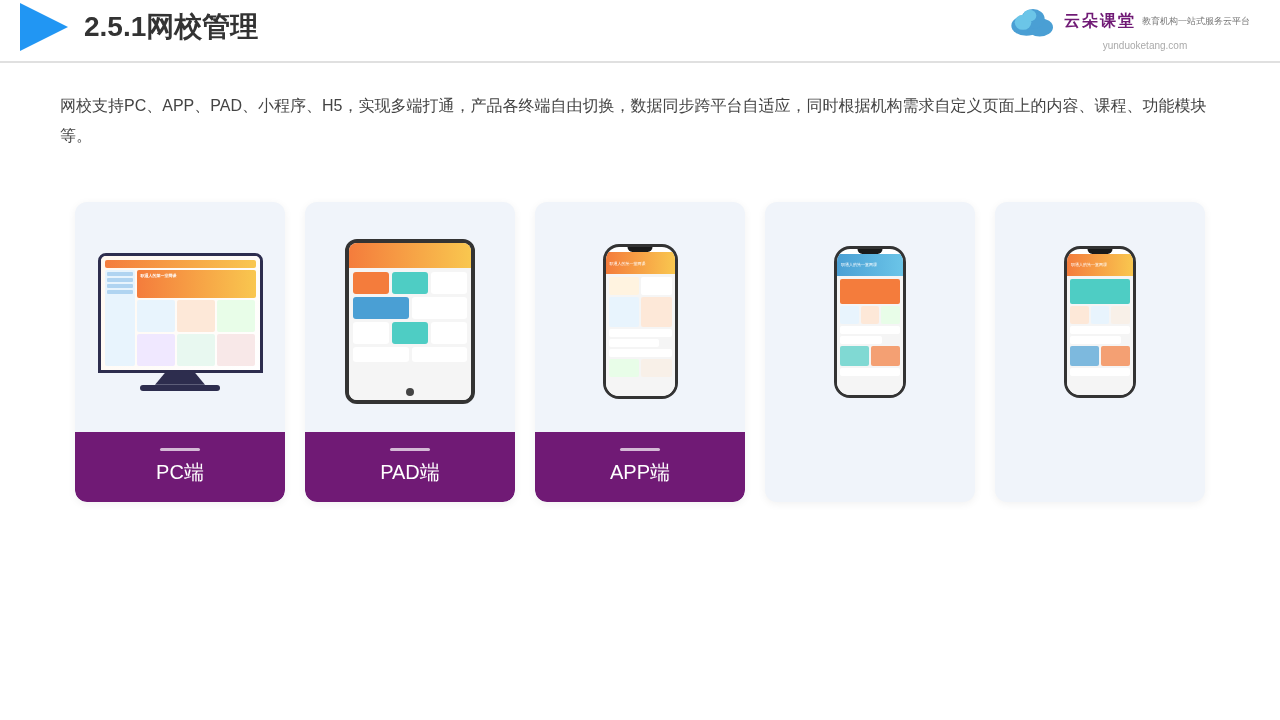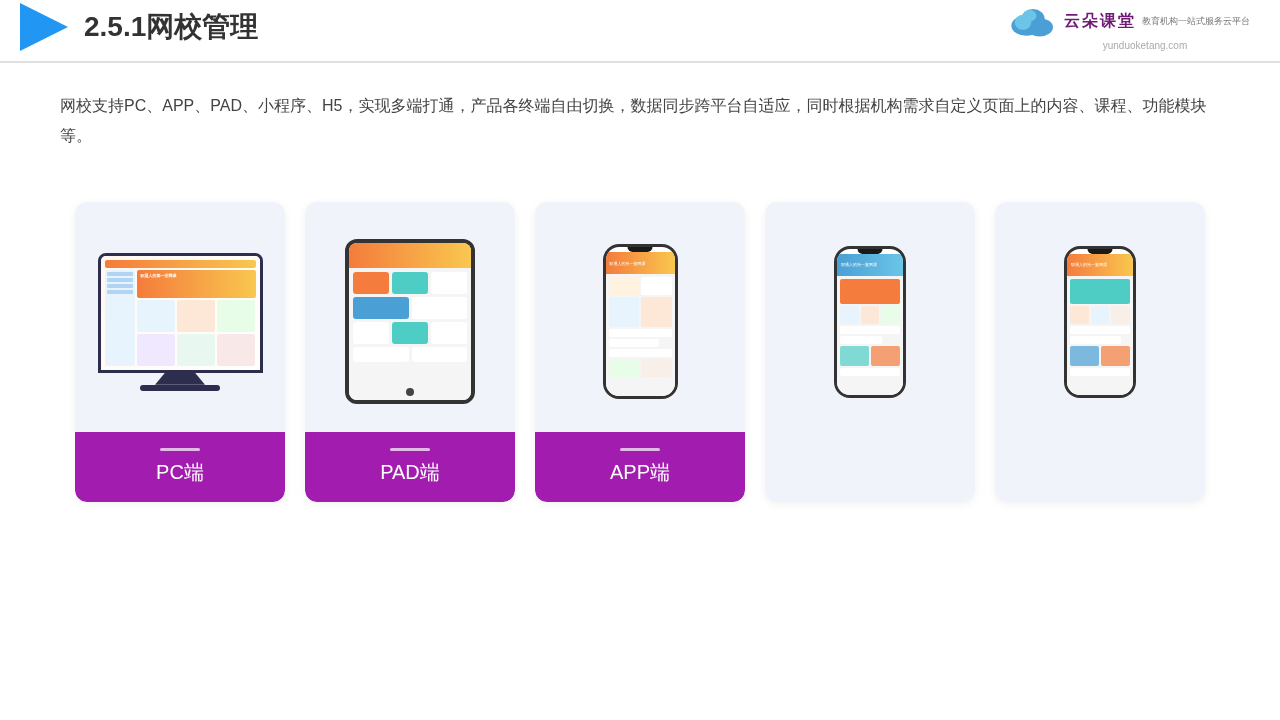--- a/index.html
+++ b/index.html
@@ -309,21 +309,21 @@
       background: white;
       border-radius: 3px;
     }
     .tablet-item.orange { background: #f47c3c; }
     .tablet-item.teal { background: #4ecdc4; }
     .tablet-item.blue { background: #4a9fd4; }
 
     
     .card-label {
       width: 100%;
-      background: #a21caf;
+      background: #701a75;
       color: white;
       text-align: center;
       padding: 16px 10px;
       font-size: 20px;
       font-weight: 500;
       border-radius: 0 0 12px 12px;
     }
     .card-label-bar {
       width: 40px;
       height: 3px;

